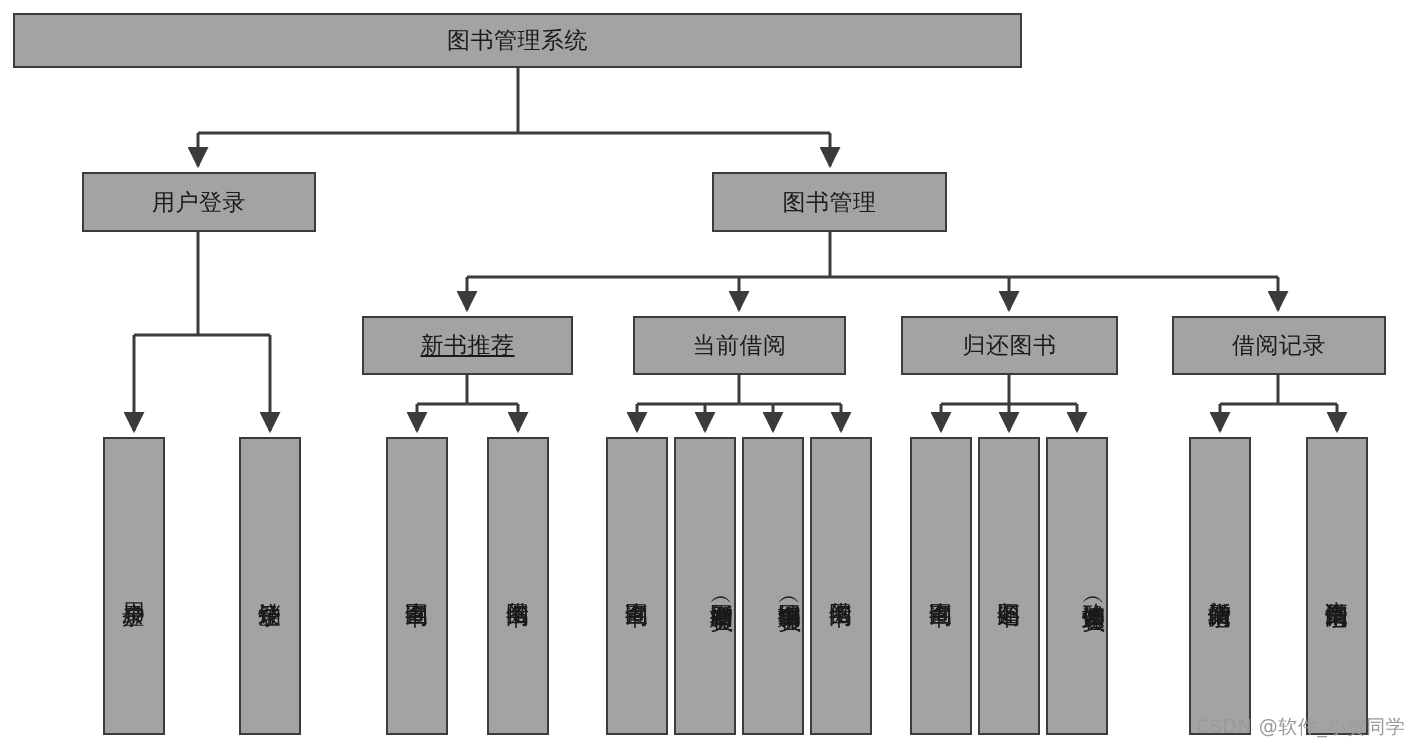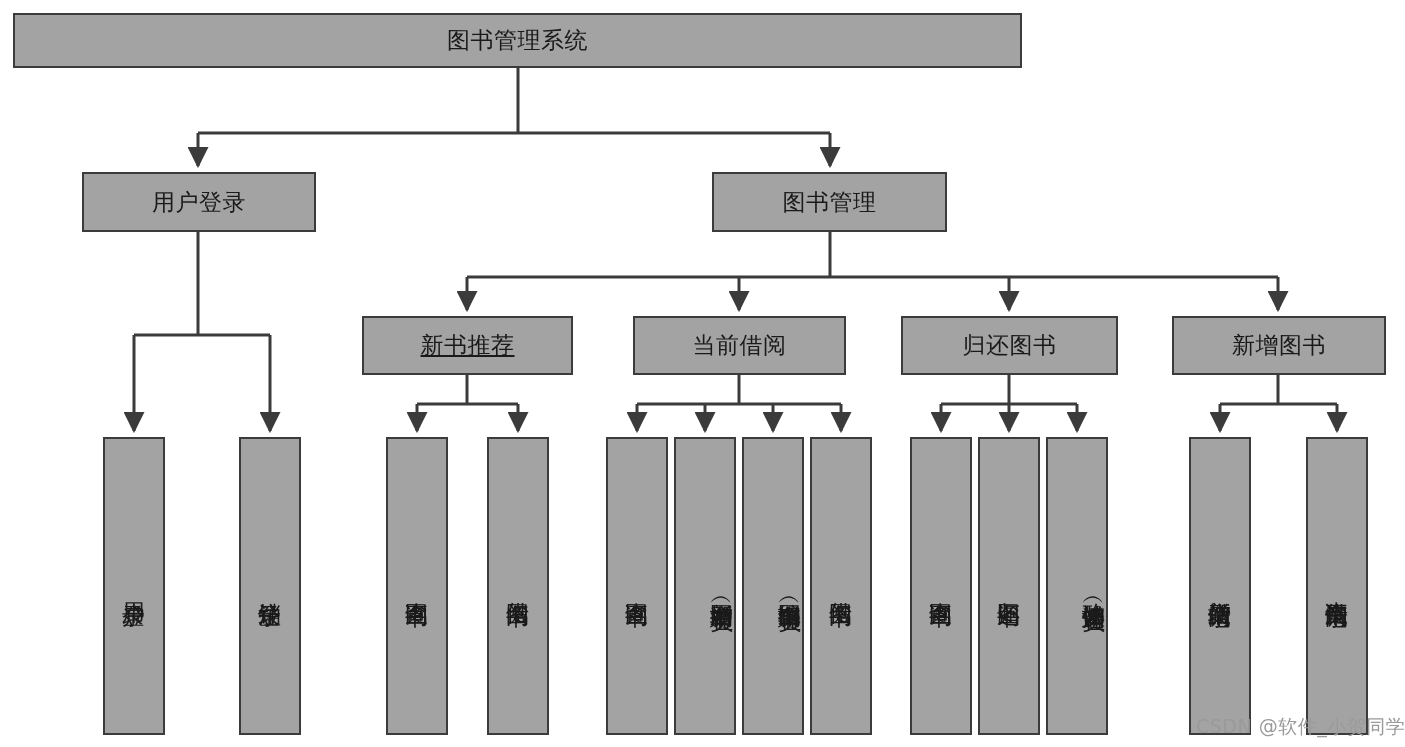--- a/index.html
+++ b/index.html
@@ -139,21 +139,21 @@
   <div class="node horiz" style="left:362px; top:316px; width:211px; height:59px;text-decoration:underline;">
     <span class="label">新书推荐</span>
   </div>
   <div class="node horiz" style="left:633px; top:316px; width:213px; height:59px;">
     <span class="label">当前借阅</span>
   </div>
   <div class="node horiz" style="left:901px; top:316px; width:217px; height:59px;">
     <span class="label">归还图书</span>
   </div>
   <div class="node horiz" style="left:1172px; top:316px; width:214px; height:59px;">
-    <span class="label">新增图书</span>
+    <span class="label">借阅记录</span>
   </div>
 
   <div class="node vert centered" style="left:103px; top:437px; width:62px; height:298px;">
     <span class="label">用户登录</span>
   </div>
   <div class="node vert centered" style="left:239px; top:437px; width:62px; height:298px;">
     <span class="label">注销登录</span>
   </div>
 
   <div class="node vert centered" style="left:386px; top:437px; width:62px; height:298px;">

